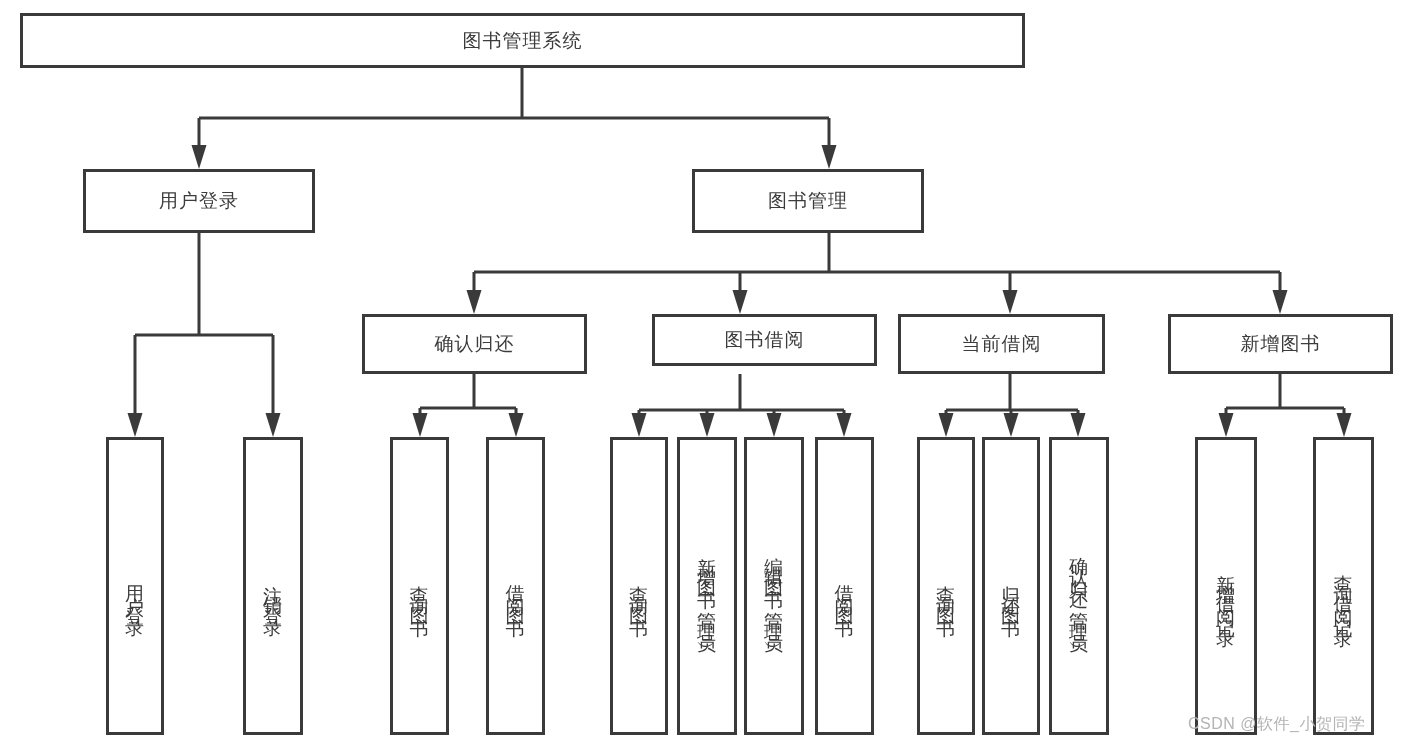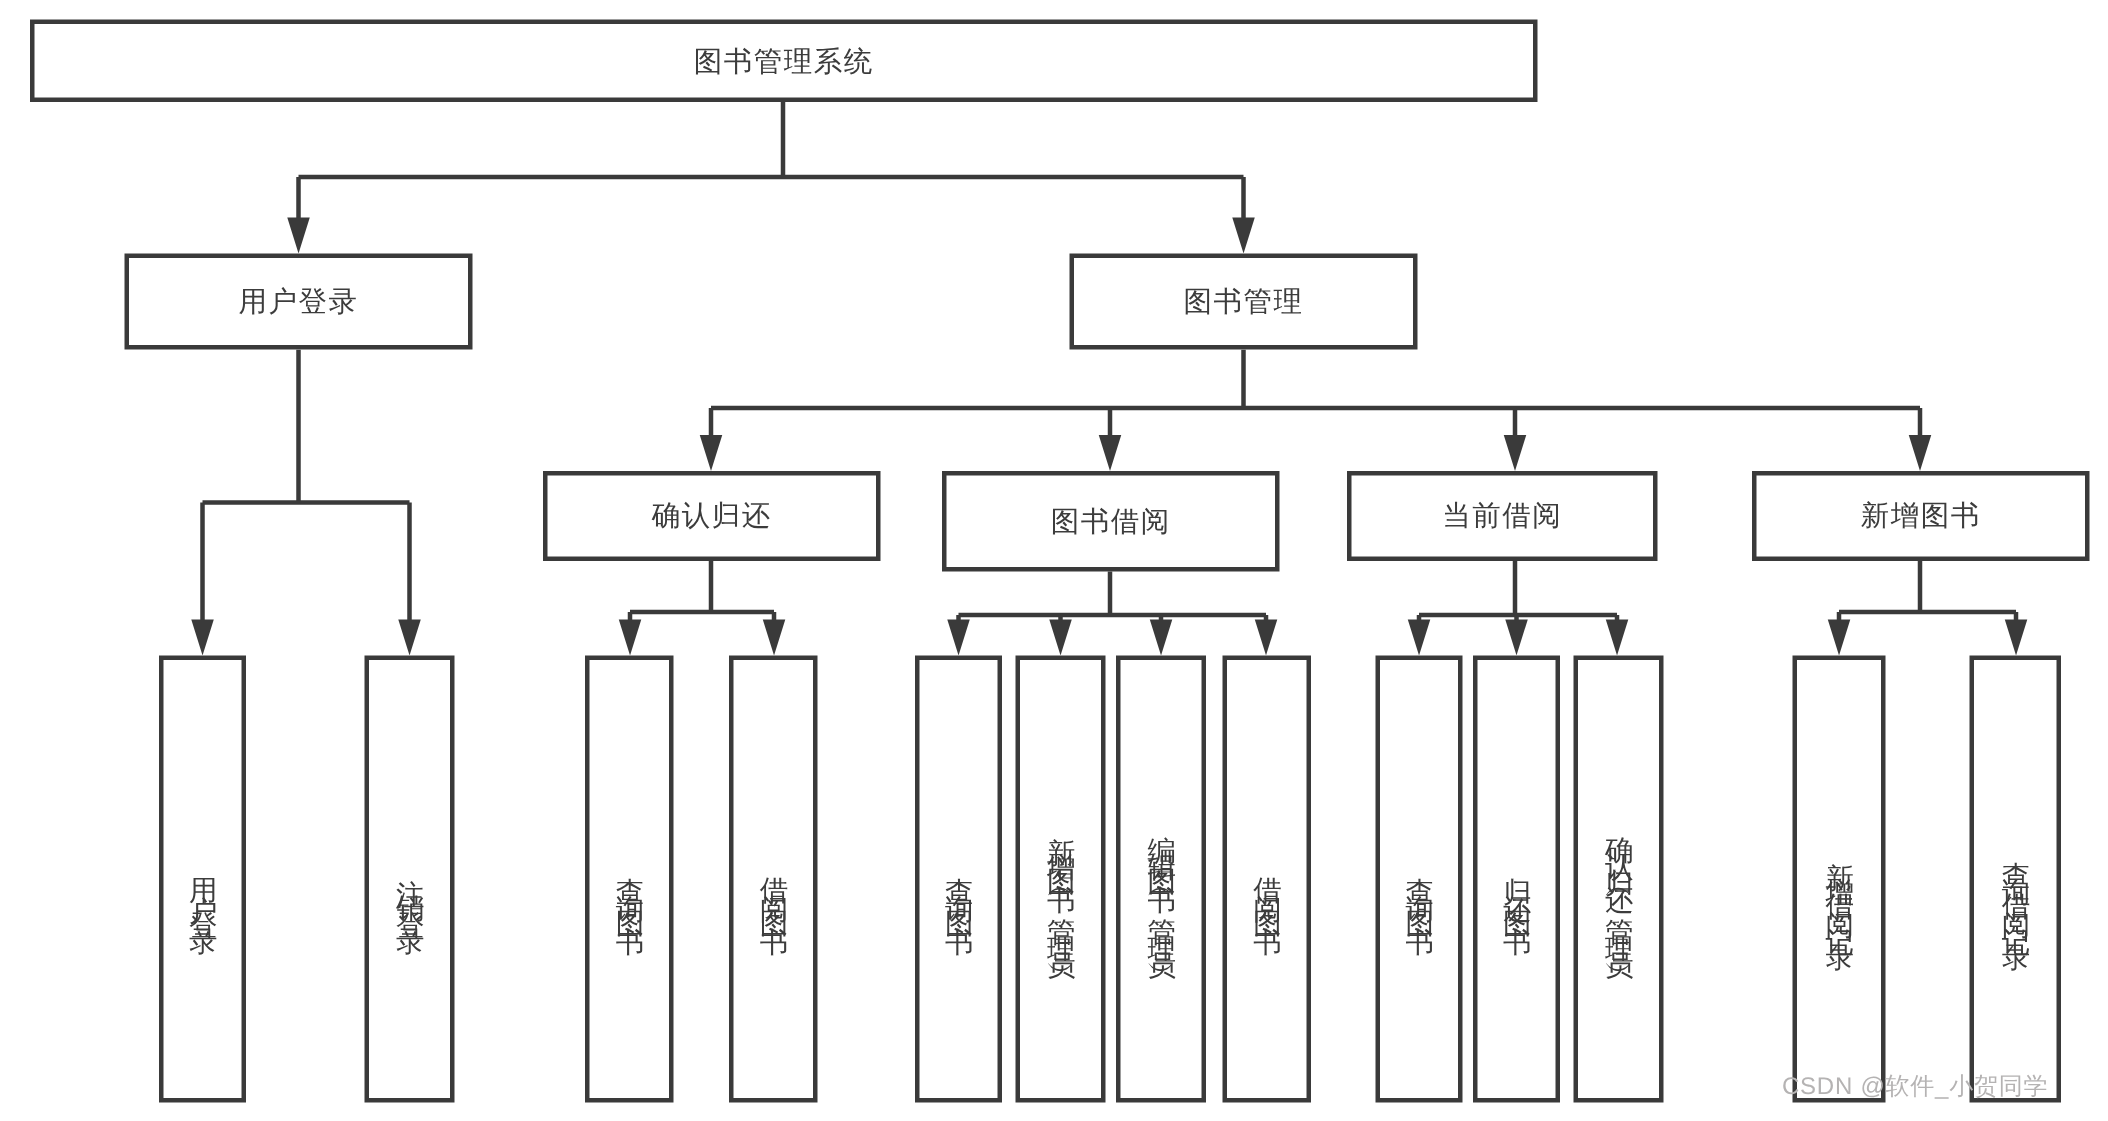--- a/index.html
+++ b/index.html
@@ -78,24 +78,24 @@
     <polygon points="938.5,413 953.5,413 946,437"></polygon>
     <polygon points="1003.5,413 1018.5,413 1011,437"></polygon>
     <polygon points="1070.5,413 1085.5,413 1078,437"></polygon>
     <polygon points="1218.5,413 1233.5,413 1226,437"></polygon>
     <polygon points="1336.5,413 1351.5,413 1344,437"></polygon>
   </svg>
 
   <div class="node h" style="left:20px;top:13px;width:1005px;height:55px">图书管理系统</div>
 
   <div class="node h" style="left:83px;top:169px;width:232px;height:64px">用户登录</div>
-  <div class="node h" style="left:713px;top:169px;width:232px;height:64px">图书管理</div>
+  <div class="node h" style="left:692px;top:169px;width:232px;height:64px">图书管理</div>
 
   <div class="node h" style="left:362px;top:314px;width:225px;height:60px">确认归还</div>
-  <div class="node h" style="left:628px;top:314px;width:225px;height:67px">图书借阅</div>
+  <div class="node h" style="left:652px;top:314px;width:225px;height:52px">图书借阅</div>
   <div class="node h" style="left:898px;top:314px;width:207px;height:60px">当前借阅</div>
   <div class="node h" style="left:1168px;top:314px;width:225px;height:60px">新增图书</div>
 
   <div class="node v" style="left:106px;top:437px;width:58px;height:298px">用户登录</div>
   <div class="node v" style="left:243px;top:437px;width:60px;height:298px">注销登录</div>
 
   <div class="node v" style="left:390px;top:437px;width:59px;height:298px">查询图书</div>
   <div class="node v" style="left:486px;top:437px;width:59px;height:298px">借阅图书</div>
 
   <div class="node v" style="left:610px;top:437px;width:58px;height:298px">查询图书</div>

